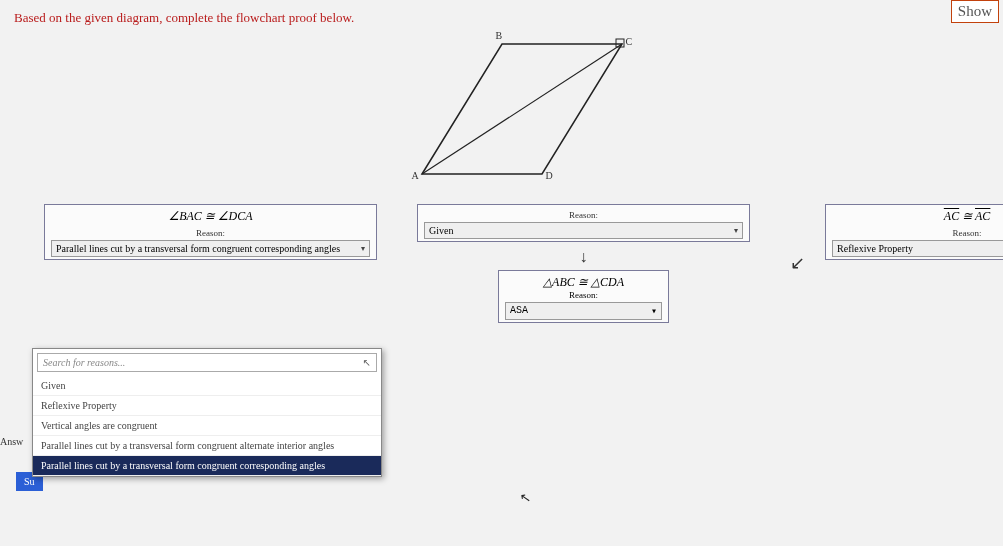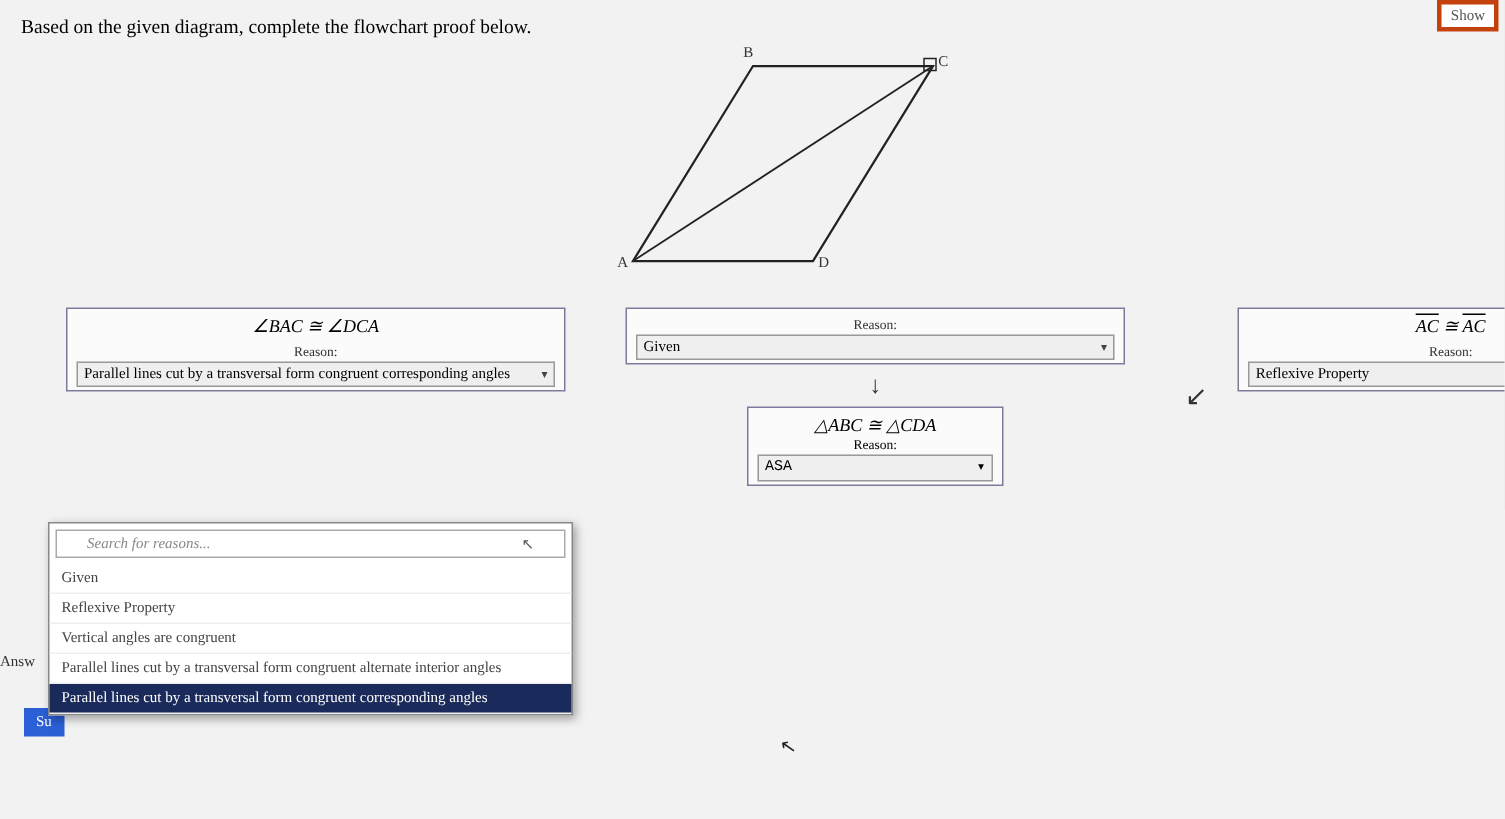--- a/index.html
+++ b/index.html
@@ -1,38 +1,38 @@
 <!DOCTYPE html>
 <html><head>
 <meta charset="utf-8">
 <style>
 *{box-sizing:border-box;margin:0;padding:0}
 body{font-family:Georgia,'Times New Roman',serif;background:#e8e8e8;width:1003px;height:546px;position:relative;overflow:hidden}
 .page{background:#f2f2f2;padding:10px 14px;height:100%;position:relative}
-.title{font-size:13px;color:#000000;margin-bottom:8px}
-.top-btn{position:absolute;top:0;right:4px;background:#fff;border:3px solid #c2410c;font-size:10px;padding:2px 6px;color:#555}
+.title{font-size:13px;color:#b91c1c;margin-bottom:8px}
+.top-btn{position:absolute;top:0;right:4px;background:#fff;border:1px solid #c2410c;font-size:15px;padding:2px 6px;color:#555}
 .diagram-wrap{text-align:center;margin:6px 0 16px 0}
 .diagram{display:inline-block;position:relative;width:260px;height:150px}
 .diagram svg{width:260px;height:150px}
 .diagram .lbl{position:absolute;font-size:10px;color:#333}
 .flow-row{display:flex;gap:40px;padding:0 30px;align-items:flex-start;position:relative}
 .proof-box{border:1.5px solid #7a7a9a;background:#fbfbfb;width:333px;padding:4px 6px 2px 6px;text-align:center;position:relative}
 .proof-box .stmt{font-size:12px;font-style:italic;height:18px}
 .proof-box .rlabel{font-size:9px;color:#333;margin-top:1px}
 .proof-box .sel{width:100%;border:1px solid #999;background:#efefef;font-size:10px;padding:2px 4px;margin-top:2px;text-align:left;position:relative;font-family:inherit;display:flex;align-items:center;justify-content:space-between}
 .proof-box .sel .caret{font-size:8px;color:#444}
 .arrow-down{text-align:center;font-size:16px;margin:6px 0 4px 0;color:#333}
 .arrow-diag{font-size:18px;color:#333;margin-top:48px}
 .col{display:flex;flex-direction:column;align-items:center}
 .result-box{border:1.5px solid #7a7a9a;background:#fbfbfb;width:171px;padding:4px 6px 2px 6px;text-align:center}
 .result-box .stmt{font-size:12px;font-style:italic}
 .result-box .rlabel{font-size:9px}
 .result-box .sel{width:100%;border:1px solid #999;background:#efefef;font-size:10px;padding:2px 4px;margin-top:2px;text-align:right;display:flex;justify-content:space-between;font-family:Liberation Mono, monospace}
 .dropdown{position:absolute;left:32px;top:348px;width:350px;background:#fff;border:1px solid #888;box-shadow:2px 2px 6px rgba(0,0,0,0.35);z-index:10;font-size:10px}
-.dropdown .search{border:1px solid #aaa;margin:4px;padding:3px 20px;color:#888;font-style:italic;background:#fff;font-size:10px}
+.dropdown .search{border:1px solid #aaa;margin:4px;padding:3px 5px;color:#888;font-style:italic;background:#fff;font-size:10px}
 .dropdown .opt{padding:4px 8px;border-bottom:1px solid #eee;color:#444;font-size:10px}
 .dropdown .opt.hl{background:#1a2a5a;color:#fff}
 .side-label{position:absolute;left:0;top:436px;font-size:10px;color:#333}
 .side-btn{position:absolute;left:16px;top:472px;background:#2b5fd6;color:#fff;font-size:10px;padding:4px 8px;border:none}
 .ov{text-decoration:overline}
 .cursor-ptr{position:absolute;left:520px;top:490px;font-size:13px;color:#222;transform:rotate(-10deg)}
 </style>
 </head>
 <body>
 

